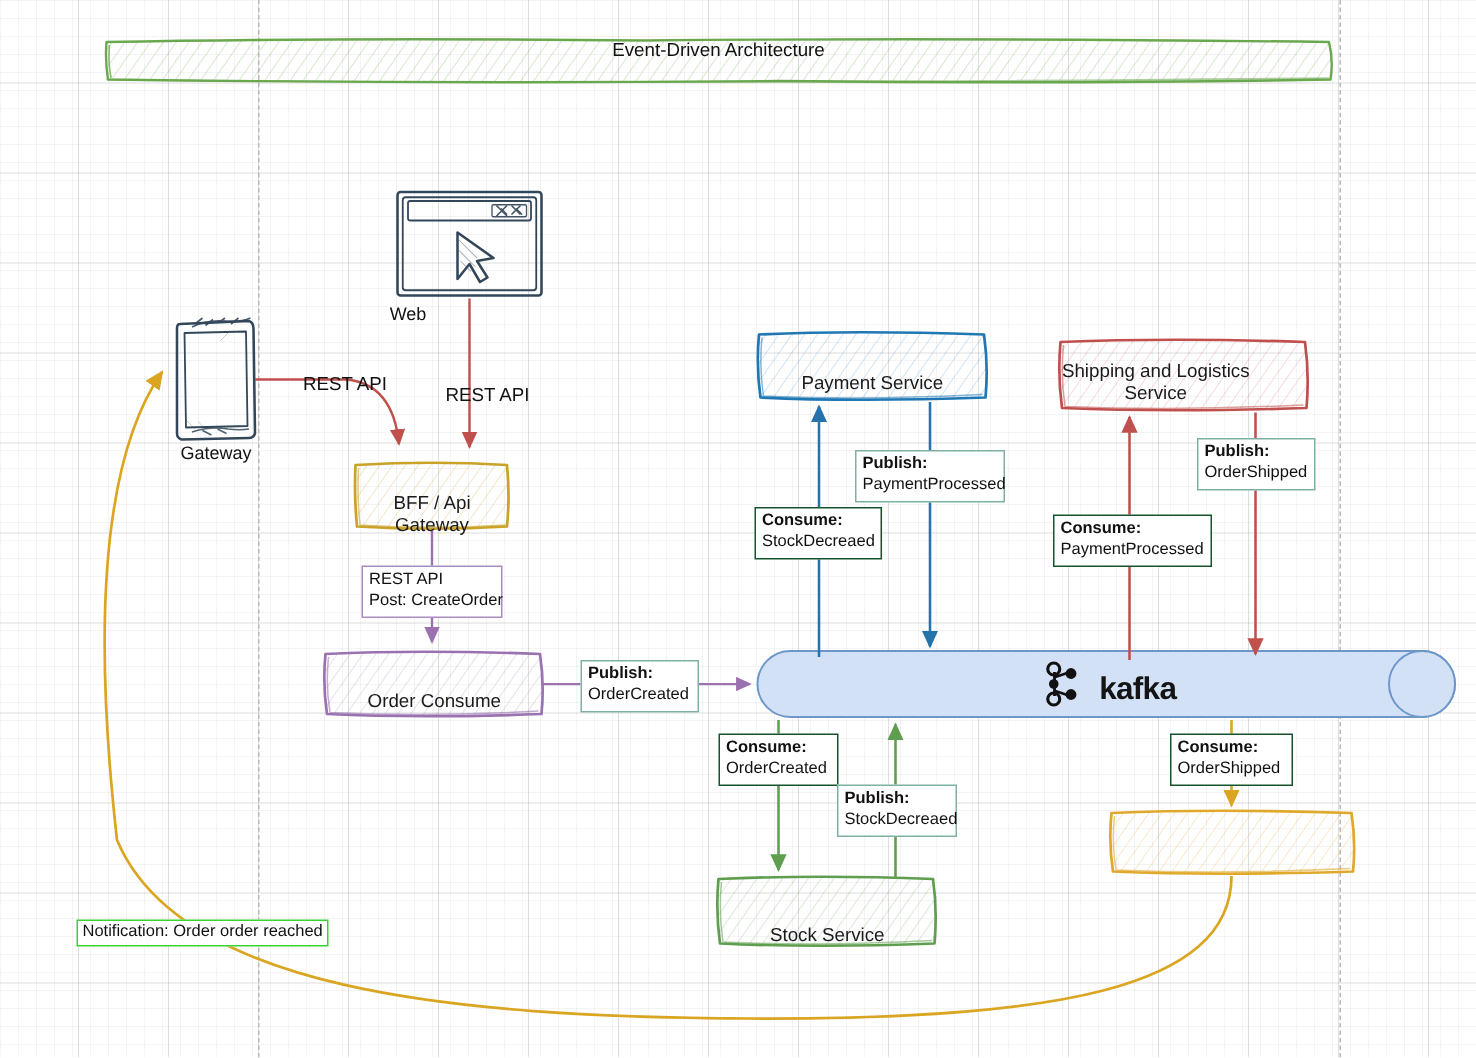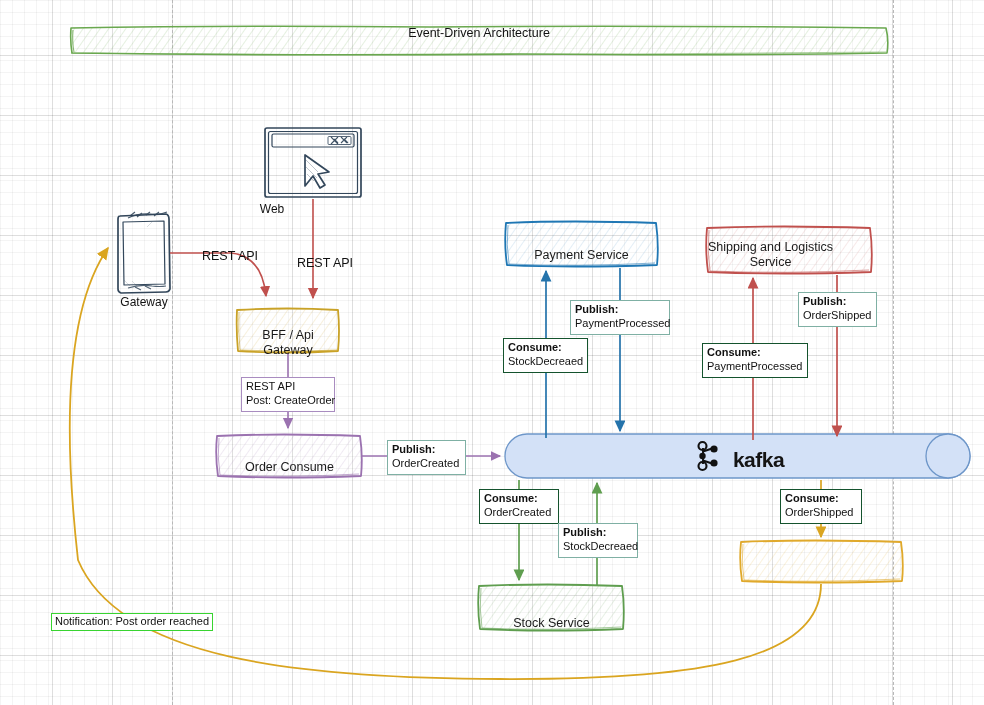--- a/index.html
+++ b/index.html
@@ -319,15 +319,15 @@
   <div class="elabel lbl-publish" style="left:558px;top:523px;width:80px;">
     <b>Publish:</b>
     <span>StockDecreaed</span>
   </div>
 
   <div class="elabel lbl-consume" style="left:780px;top:489px;width:82px;">
     <b>Consume:</b>
     <span>OrderShipped</span>
   </div>
 
-  <div class="elabel lbl-note one-line" style="left:51px;top:613px;">Notification: Post order reached</div>
+  <div class="elabel lbl-note one-line" style="left:51px;top:613px;">Notification: Order order reached</div>
 
 </div>
 
 </body></html>

